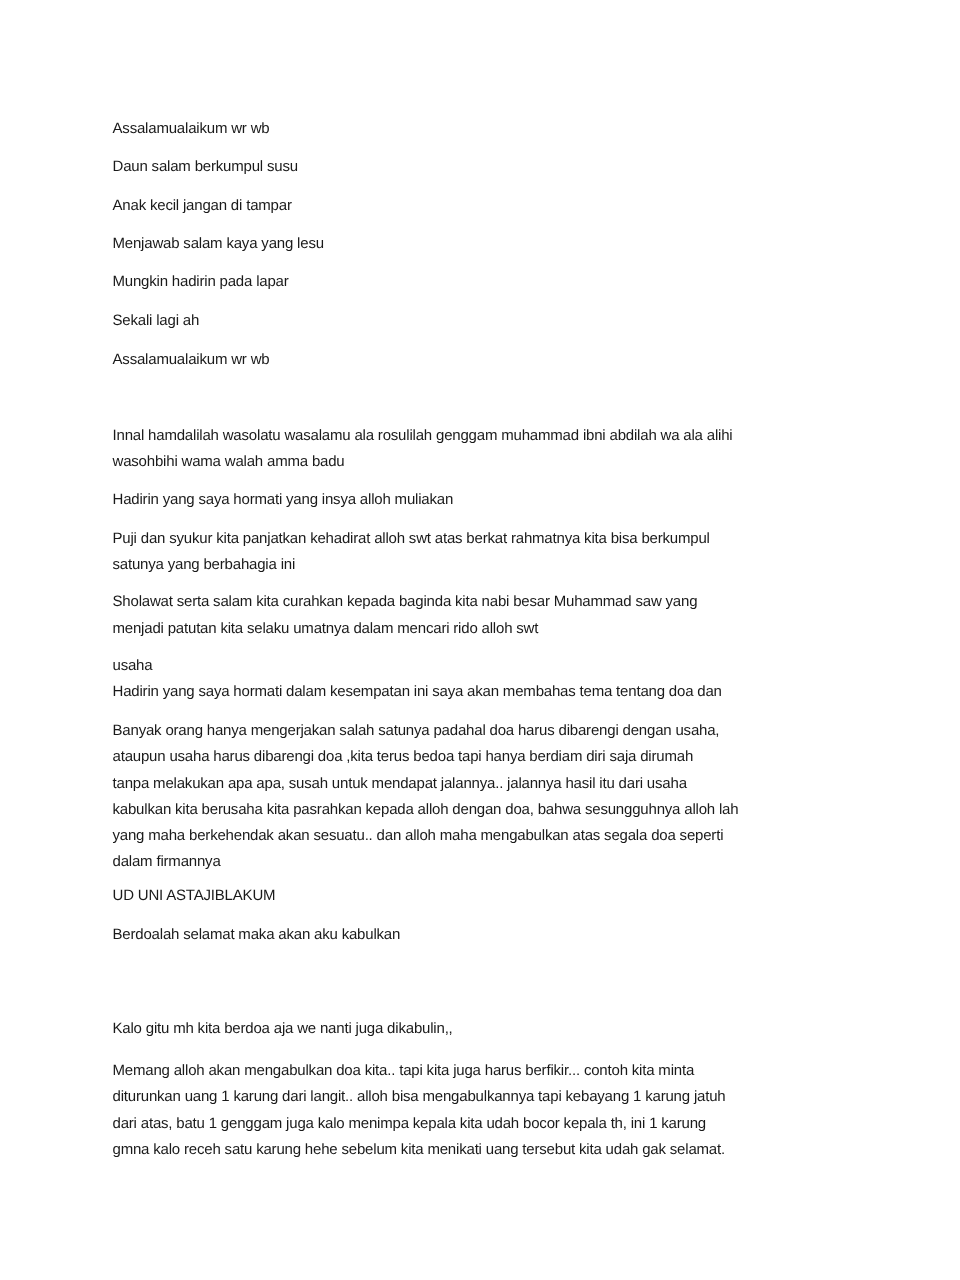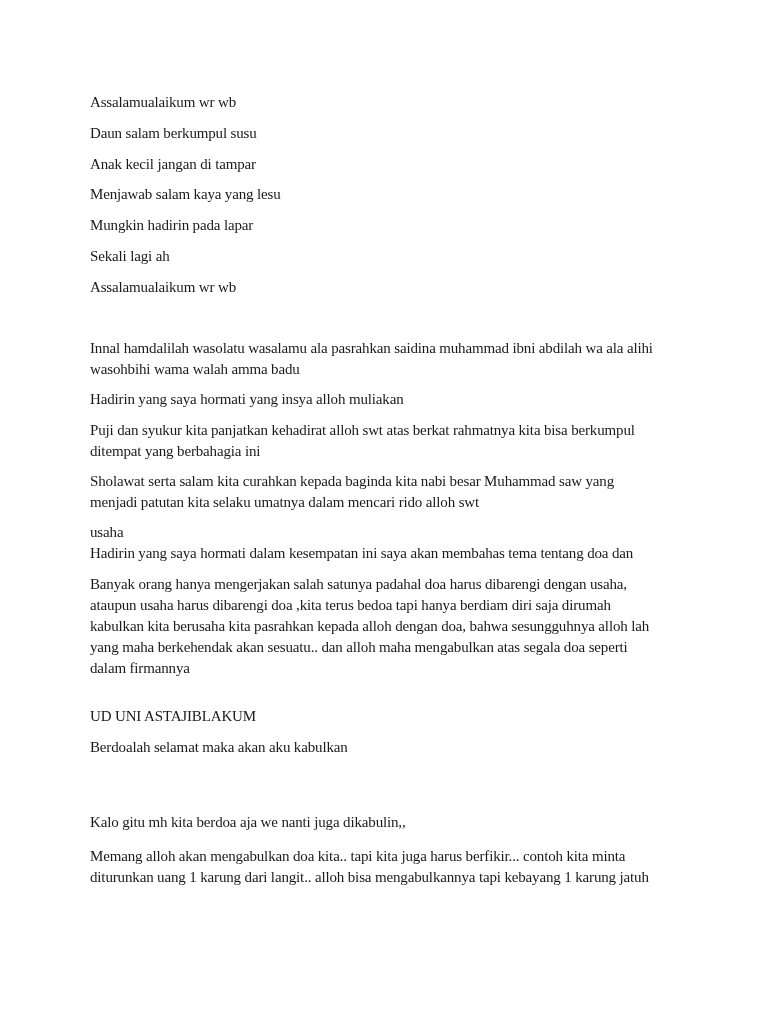--- a/index.html
+++ b/index.html
@@ -18,25 +18,24 @@
     .page {
       position: absolute;
       left: 90px;
       top: 0;
       width: 600px;
     }
     .p {
       position: absolute;
       left: 0;
       width: 590px;
-      font-size: 15px;
+      font-size: 12px;
       line-height: 21px;
       letter-spacing: -0.15px;
       white-space: normal;
-      font-family: Liberation Serif, serif;
     }
     .line {
       display: block;
       white-space: nowrap;
     }
   </style>
 </head>
 <body>
 
 <div class="page">
@@ -57,61 +56,64 @@
     <span class="line">Mungkin hadirin pada lapar</span>
   </div>
   <div class="p" style="top:246px">
     <span class="line">Sekali lagi ah</span>
   </div>
   <div class="p" style="top:277px">
     <span class="line">Assalamualaikum wr wb</span>
   </div>
 
   <div class="p" style="top:338px">
-    <span class="line">Innal hamdalilah wasolatu wasalamu ala pasrahkan saidina muhammad ibni abdilah wa ala alihi</span>
+    <span class="line">Innal hamdalilah wasolatu wasalamu ala rosulilah genggam muhammad ibni abdilah wa ala alihi</span>
     <span class="line">wasohbihi wama walah amma badu</span>
   </div>
 
   <div class="p" style="top:389px">
     <span class="line">Hadirin yang saya hormati  yang insya alloh muliakan</span>
   </div>
 
   <div class="p" style="top:420px">
     <span class="line">Puji dan syukur kita panjatkan kehadirat alloh swt atas berkat rahmatnya kita bisa berkumpul</span>
-    <span class="line">ditempat yang berbahagia ini</span>
+    <span class="line">satunya yang berbahagia ini</span>
   </div>
 
   <div class="p" style="top:471px">
     <span class="line">Sholawat serta salam kita curahkan kepada baginda kita nabi besar Muhammad saw yang</span>
     <span class="line">menjadi patutan kita selaku umatnya dalam mencari rido alloh swt</span>
   </div>
 
   <div class="p" style="top:522px">
     <span class="line">usaha</span>
     <span class="line">Hadirin yang saya hormati dalam kesempatan ini saya akan membahas tema tentang doa dan</span>
   </div>
 
   <div class="p" style="top:574px">
     <span class="line">Banyak orang hanya mengerjakan salah satunya padahal doa harus dibarengi dengan usaha,</span>
     <span class="line">ataupun usaha harus dibarengi doa ,kita terus bedoa tapi hanya berdiam diri saja dirumah</span>
+    <span class="line">tanpa melakukan apa apa, susah untuk mendapat jalannya.. jalannya hasil itu dari usaha</span>
     <span class="line">kabulkan kita berusaha kita pasrahkan kepada alloh dengan doa, bahwa sesungguhnya alloh lah</span>
     <span class="line">yang maha berkehendak akan sesuatu.. dan alloh maha mengabulkan atas segala doa seperti</span>
     <span class="line">dalam firmannya</span>
   </div>
 
   <div class="p" style="top:706px">
     <span class="line">UD UNI ASTAJIBLAKUM</span>
   </div>
 
   <div class="p" style="top:737px">
     <span class="line">Berdoalah selamat maka akan aku kabulkan</span>
   </div>
 
   <div class="p" style="top:812px">
     <span class="line">Kalo gitu mh kita berdoa aja we nanti juga dikabulin,,</span>
   </div>
 
   <div class="p" style="top:846px">
     <span class="line">Memang alloh akan mengabulkan doa kita.. tapi kita juga harus berfikir... contoh kita minta</span>
     <span class="line">diturunkan uang 1 karung dari langit.. alloh bisa mengabulkannya tapi kebayang 1 karung jatuh</span>
+    <span class="line">dari atas, batu 1 genggam juga kalo menimpa kepala kita udah bocor kepala th, ini 1 karung</span>
+    <span class="line">gmna kalo receh satu karung hehe sebelum kita menikati uang tersebut kita udah gak selamat.</span>
   </div>
 
 </div>
 
 </body></html>

